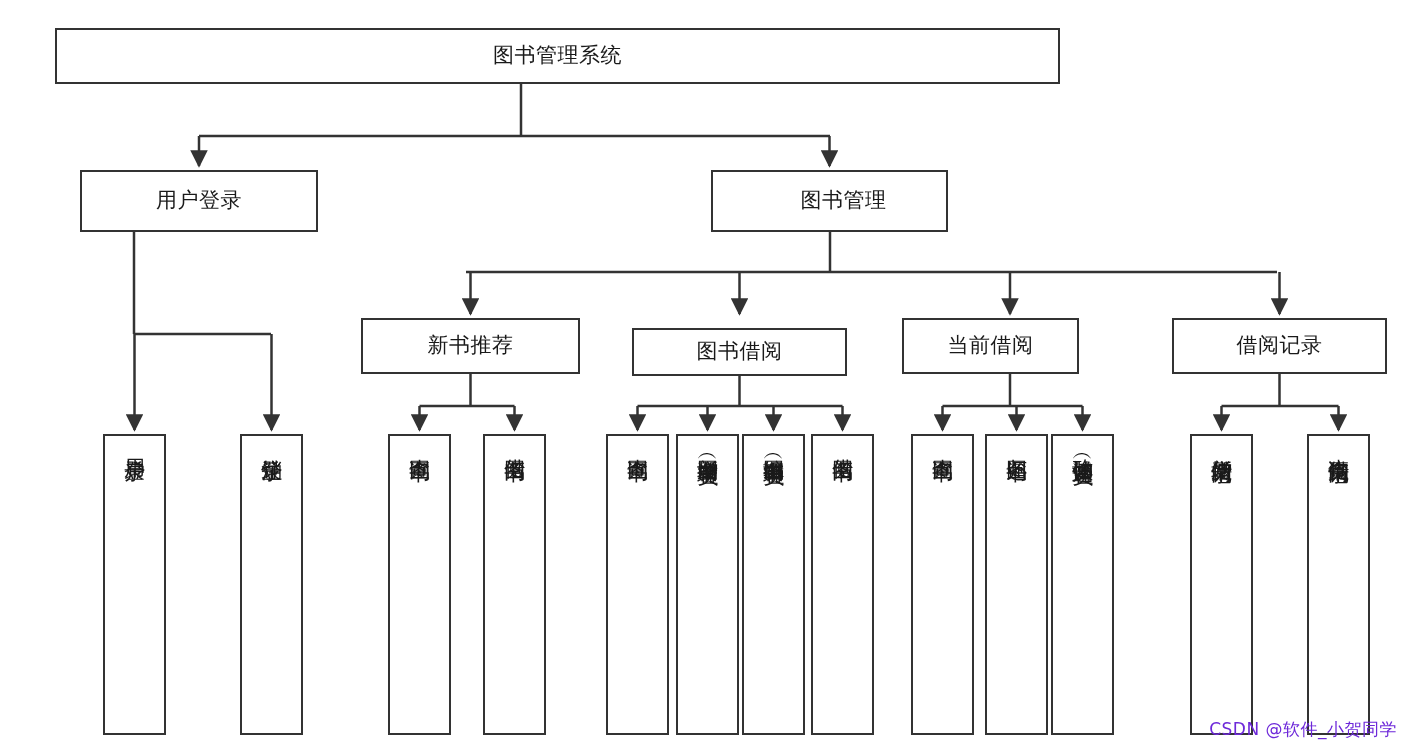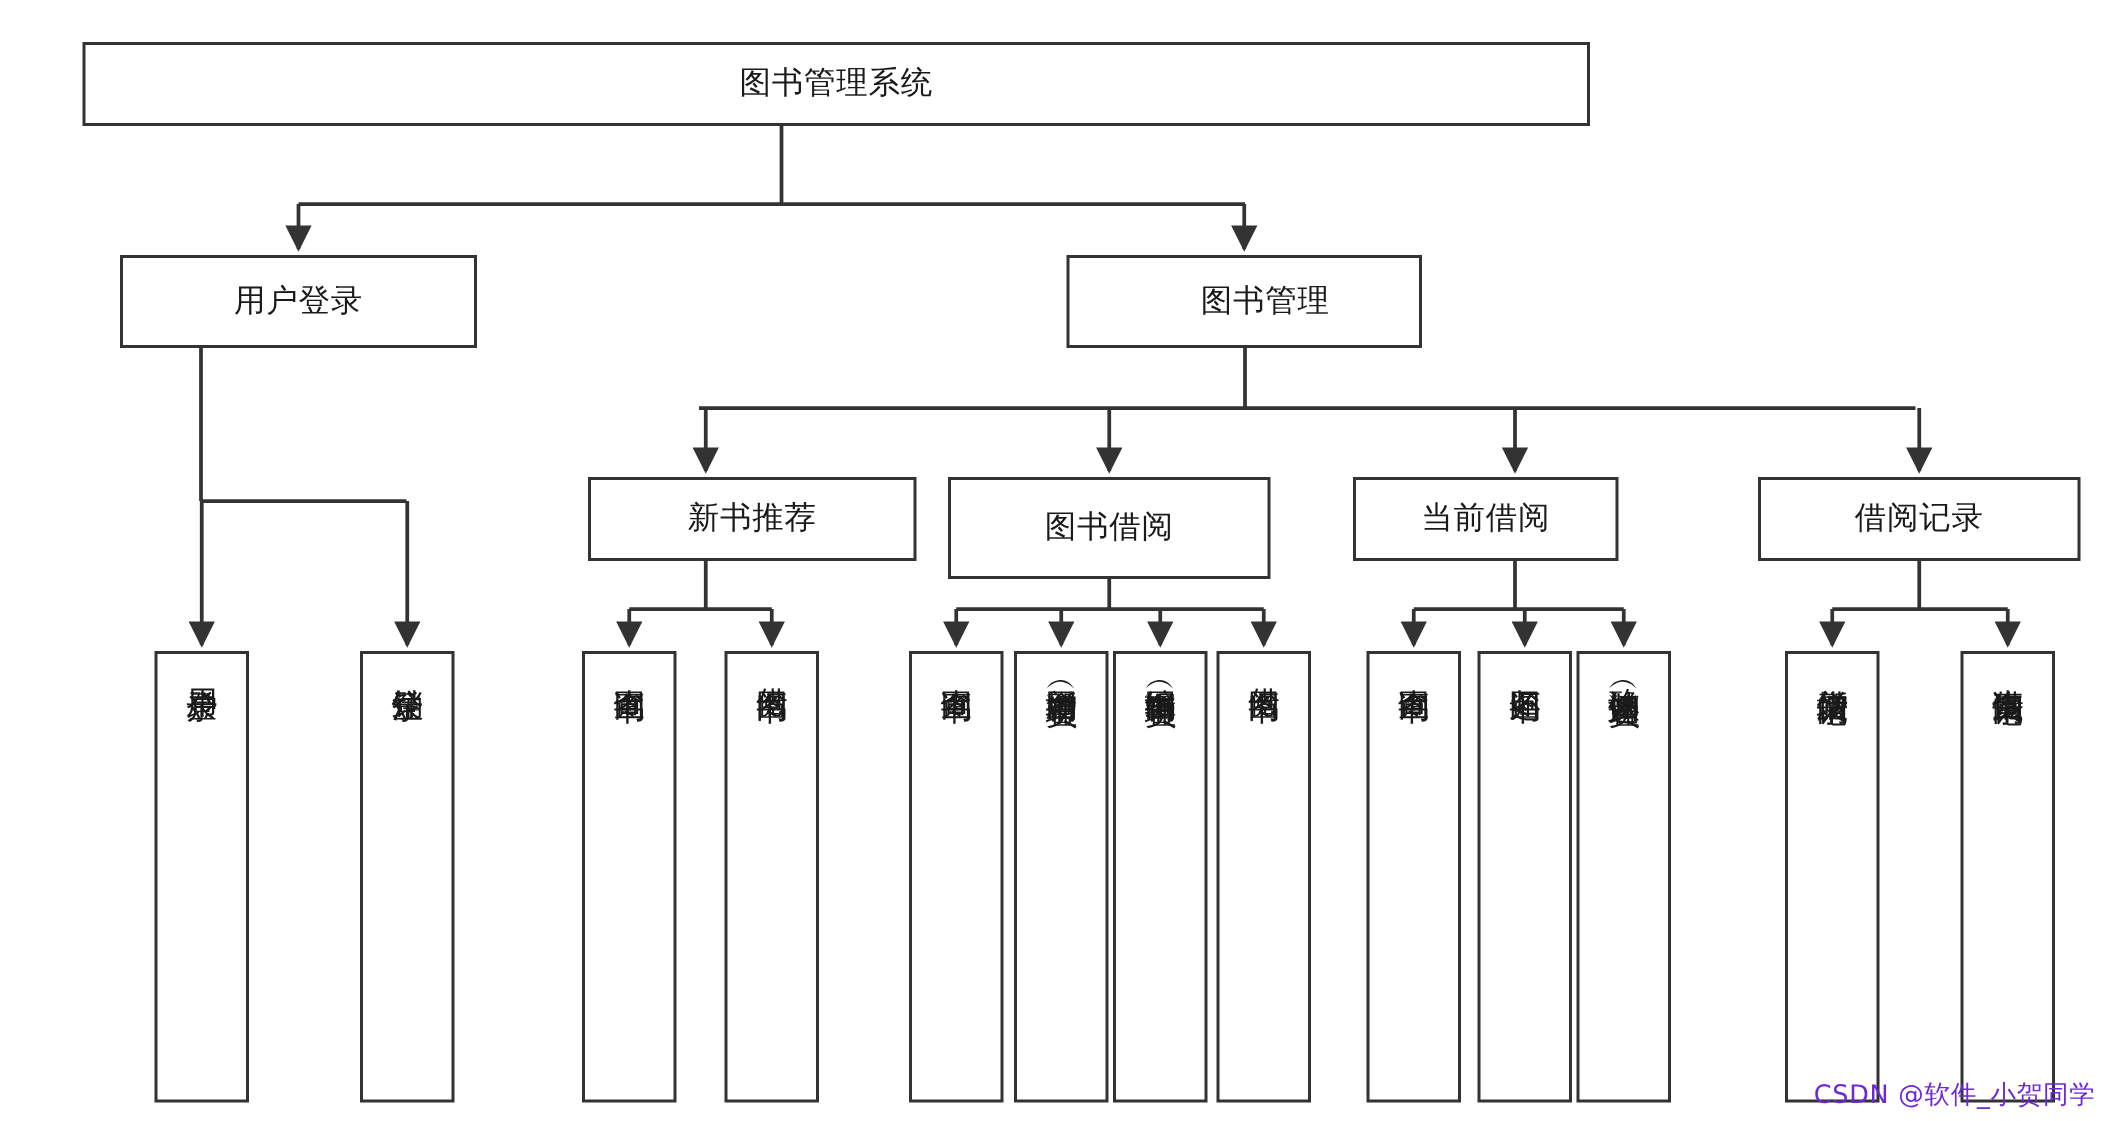--- a/index.html
+++ b/index.html
@@ -122,24 +122,24 @@
     <span class="label">图书管理系统</span>
   </div>
 
   <div class="node h" id="n-l2-0" style="left: 80px; top: 170px; width: 238px; height: 62px;">
     <span class="label">用户登录</span>
   </div>
   <div class="node h" id="n-l2-1" style="left: 711px; top: 170px; width: 237px; height: 62px; padding-left: 28px;">
     <span class="label">图书管理</span>
   </div>
 
-  <div class="node h" id="n-l3-0" style="left: 361px; top: 318px; width: 219px; height: 56px; margin-left: 31px;">
+  <div class="node h" id="n-l3-0" style="left: 361px; top: 318px; width: 219px; height: 56px;">
     <span class="label">新书推荐</span>
   </div>
-  <div class="node h" id="n-l3-1" style="left: 632px; top: 318px; width: 215px; height: 68px;">
+  <div class="node h" id="n-l3-1" style="left: 632px; top: 328px; width: 215px; height: 48px;">
     <span class="label">图书借阅</span>
   </div>
   <div class="node h" id="n-l3-2" style="left: 902px; top: 318px; width: 177px; height: 56px;">
     <span class="label">当前借阅</span>
   </div>
   <div class="node h" id="n-l3-3" style="left: 1172px; top: 318px; width: 215px; height: 56px;">
     <span class="label">借阅记录</span>
   </div>
 
   <div class="node v" id="n-leaf-0" style="left: 103px; top: 434px; width: 63px; height: 301px;">

